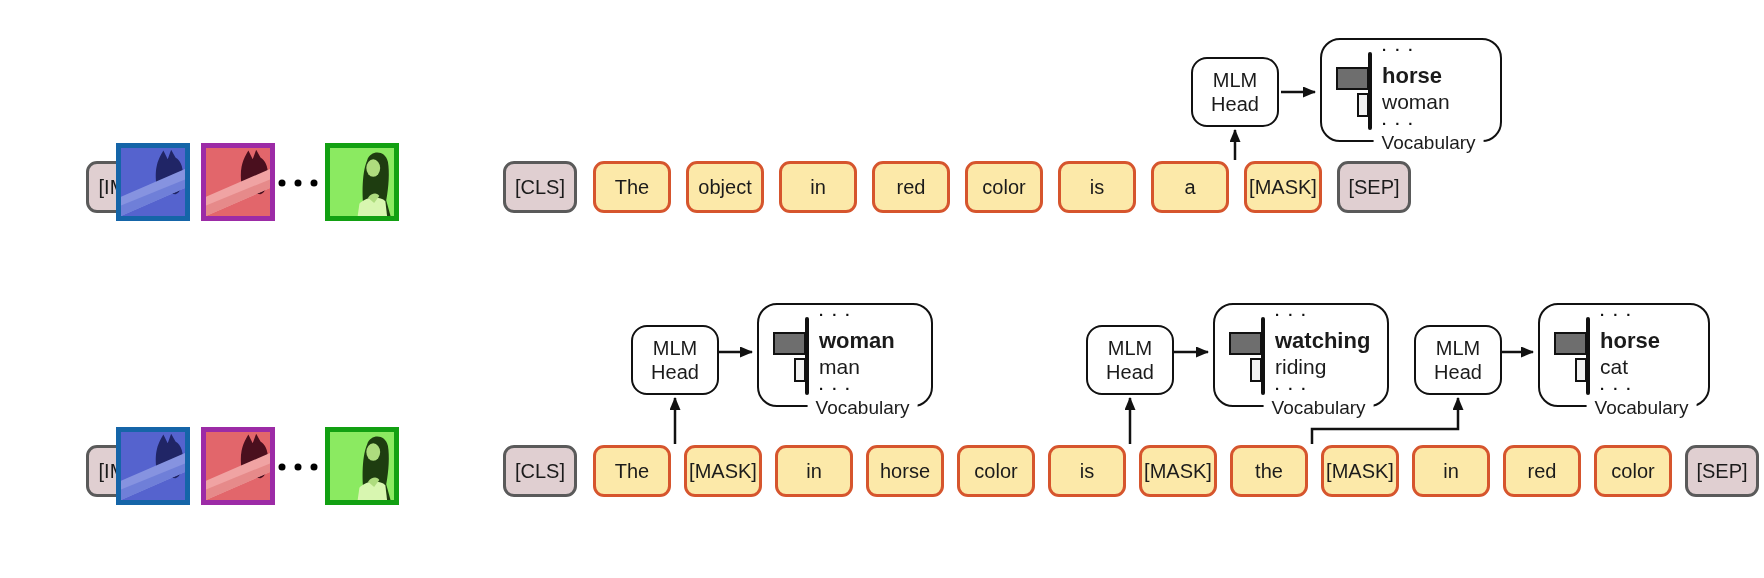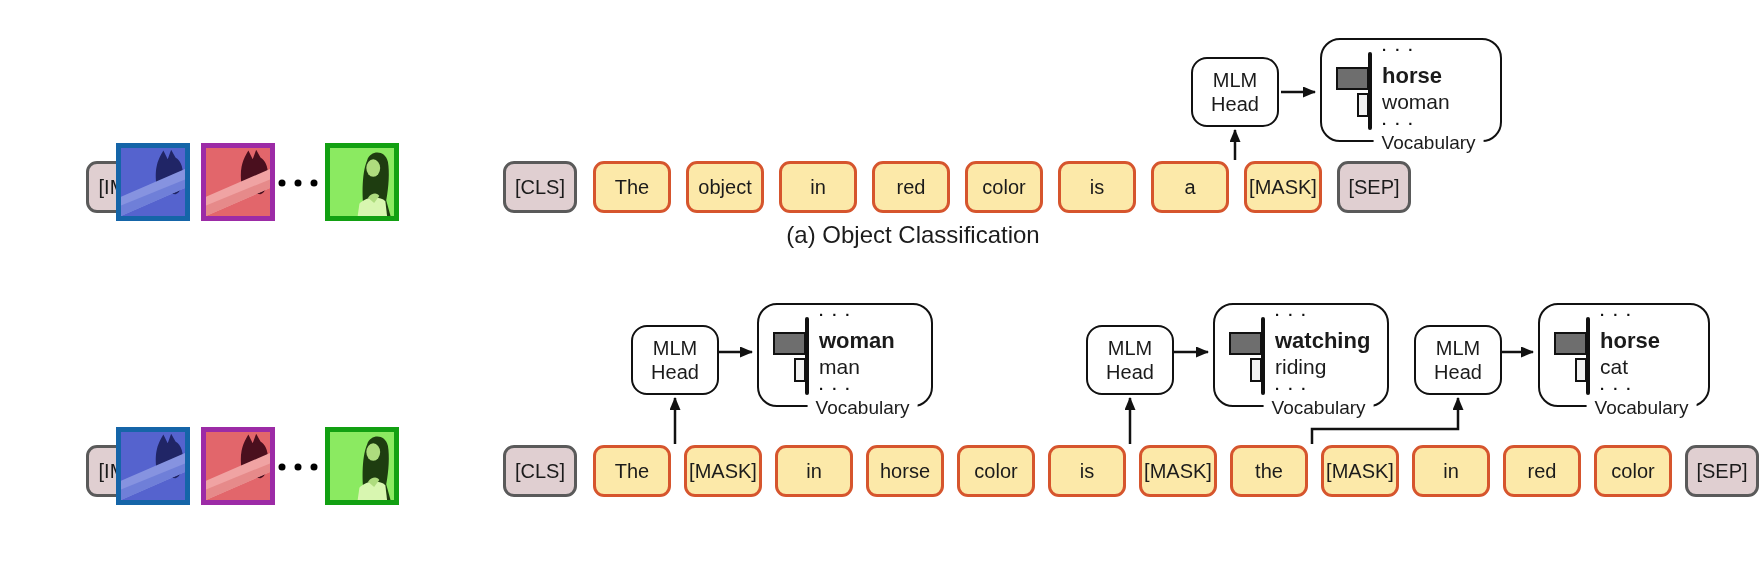--- a/index.html
+++ b/index.html
@@ -117,21 +117,20 @@
     <div class="voc-axis"></div>
     <div class="voc-bar voc-bar-top"></div>
     <div class="voc-bar voc-bar-2"></div>
     <div class="voc-dots voc-dots-top">· · ·</div>
     <div class="voc-word1">horse</div>
     <div class="voc-word2">woman</div>
     <div class="voc-dots voc-dots-bottom">· · ·</div>
     <div class="voc-label">Vocabulary</div>
   </div>
 
-  <div class="caption" style="left:913px;top:221px">(a) Object Classification</div>
 
   <div class="token special" style="left:38px;top:445px;width:74px">[IMG]</div>
 
   <div class="patch blue" style="left:116px;top:427px">
     <svg viewBox="0 0 74 78" preserveAspectRatio="none">
       <rect width="74" height="78" fill="#5563CE"></rect>
       <path d="M41,42 C38,20 45,10 49,3 L54,13 L58,2 L63,11 C70,15 73,25 71,38 C71,45 68,51 63,53 L44,51 Z" fill="#202566"></path>
       <polygon points="0,56 74,24 74,46 0,78" fill="#8693E0"></polygon>
       <polygon points="0,66 74,36 74,46 0,78" fill="#6F7FD8"></polygon>
     </svg>

